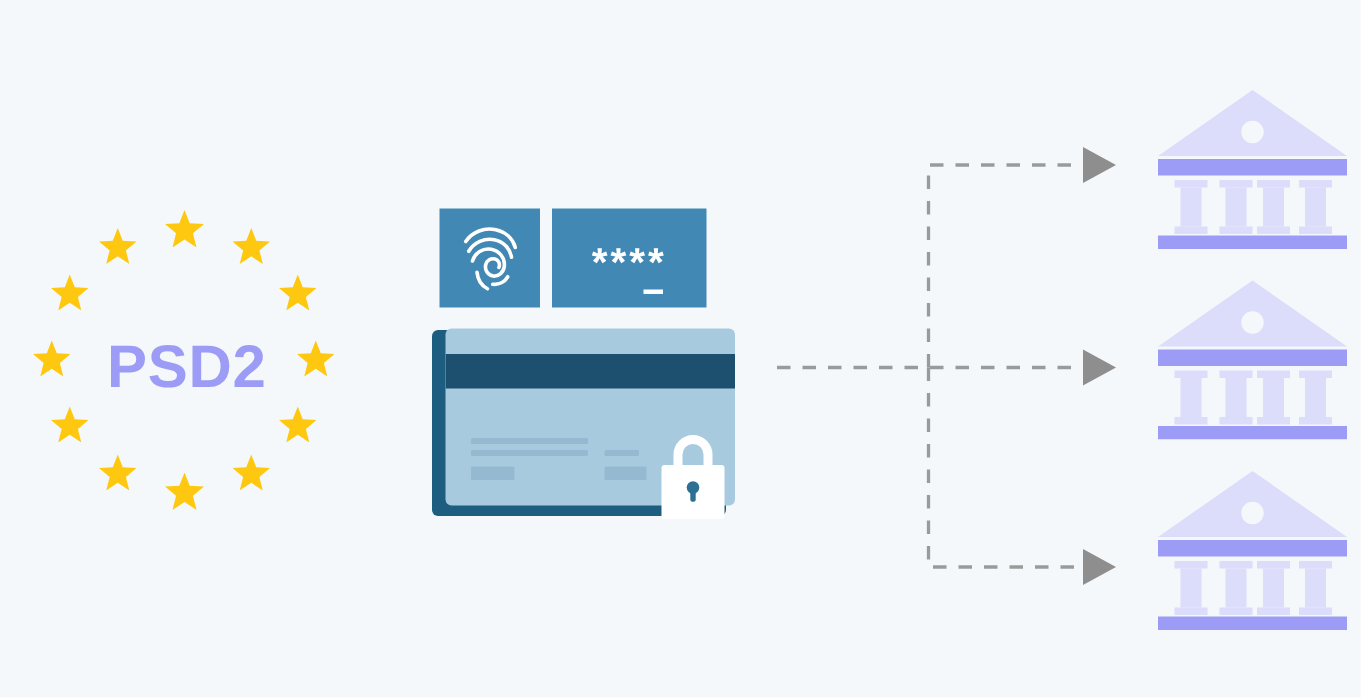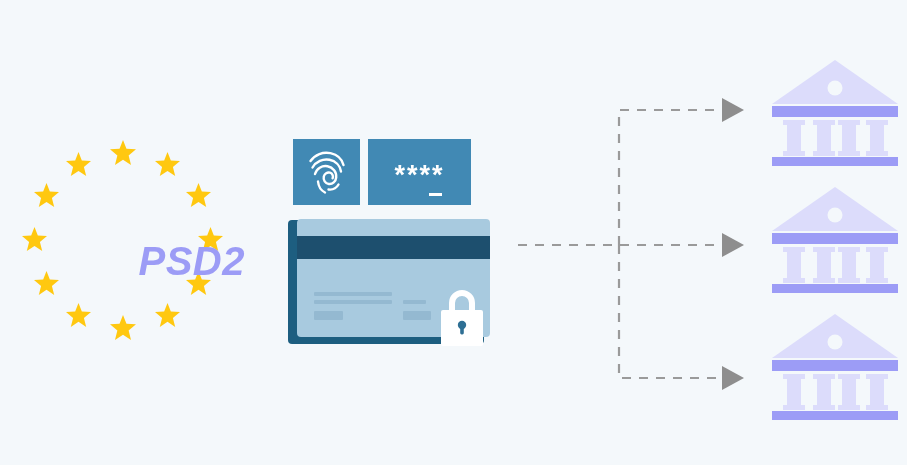--- a/index.html
+++ b/index.html
@@ -26,26 +26,25 @@
     left: 0px; top: 130px;
     width: 245px; height: 230px;
   }
   #eu-star-ring {
     position: absolute;
     left: 0; top: 0;
     width: 245px; height: 230px;
   }
   #psd2-label {
     position: absolute;
-    left: 0; top: 16px;
+    left: 0; top: 0;
     width: 245px; height: 230px;
     display: flex;
     align-items: center;
-    justify-content: flex-end;
-    font-style: italic;
+    justify-content: center;
   }
   #psd2-label span {
     font-family: "Liberation Sans", sans-serif;
     font-size: 40px;
     font-weight: bold;
     color: #9c9cf6;
     letter-spacing: 0.5px;
     line-height: 1;
     padding-left: 4px;
   }

